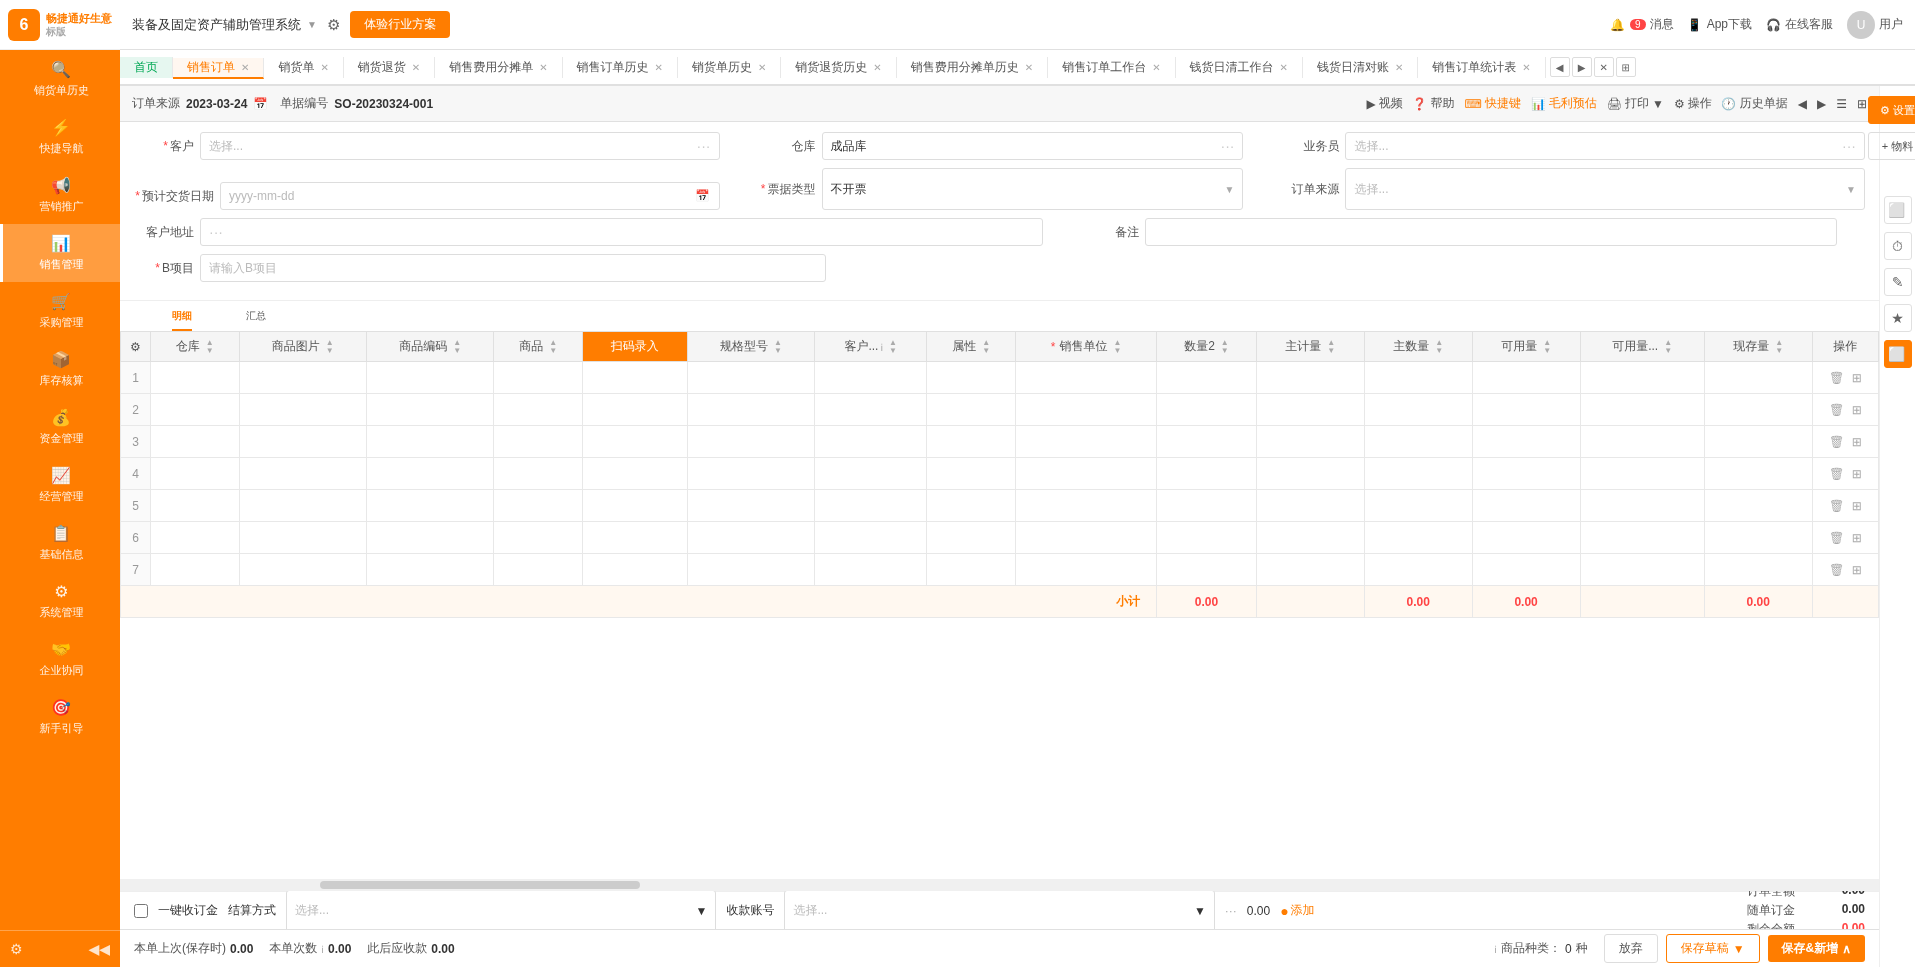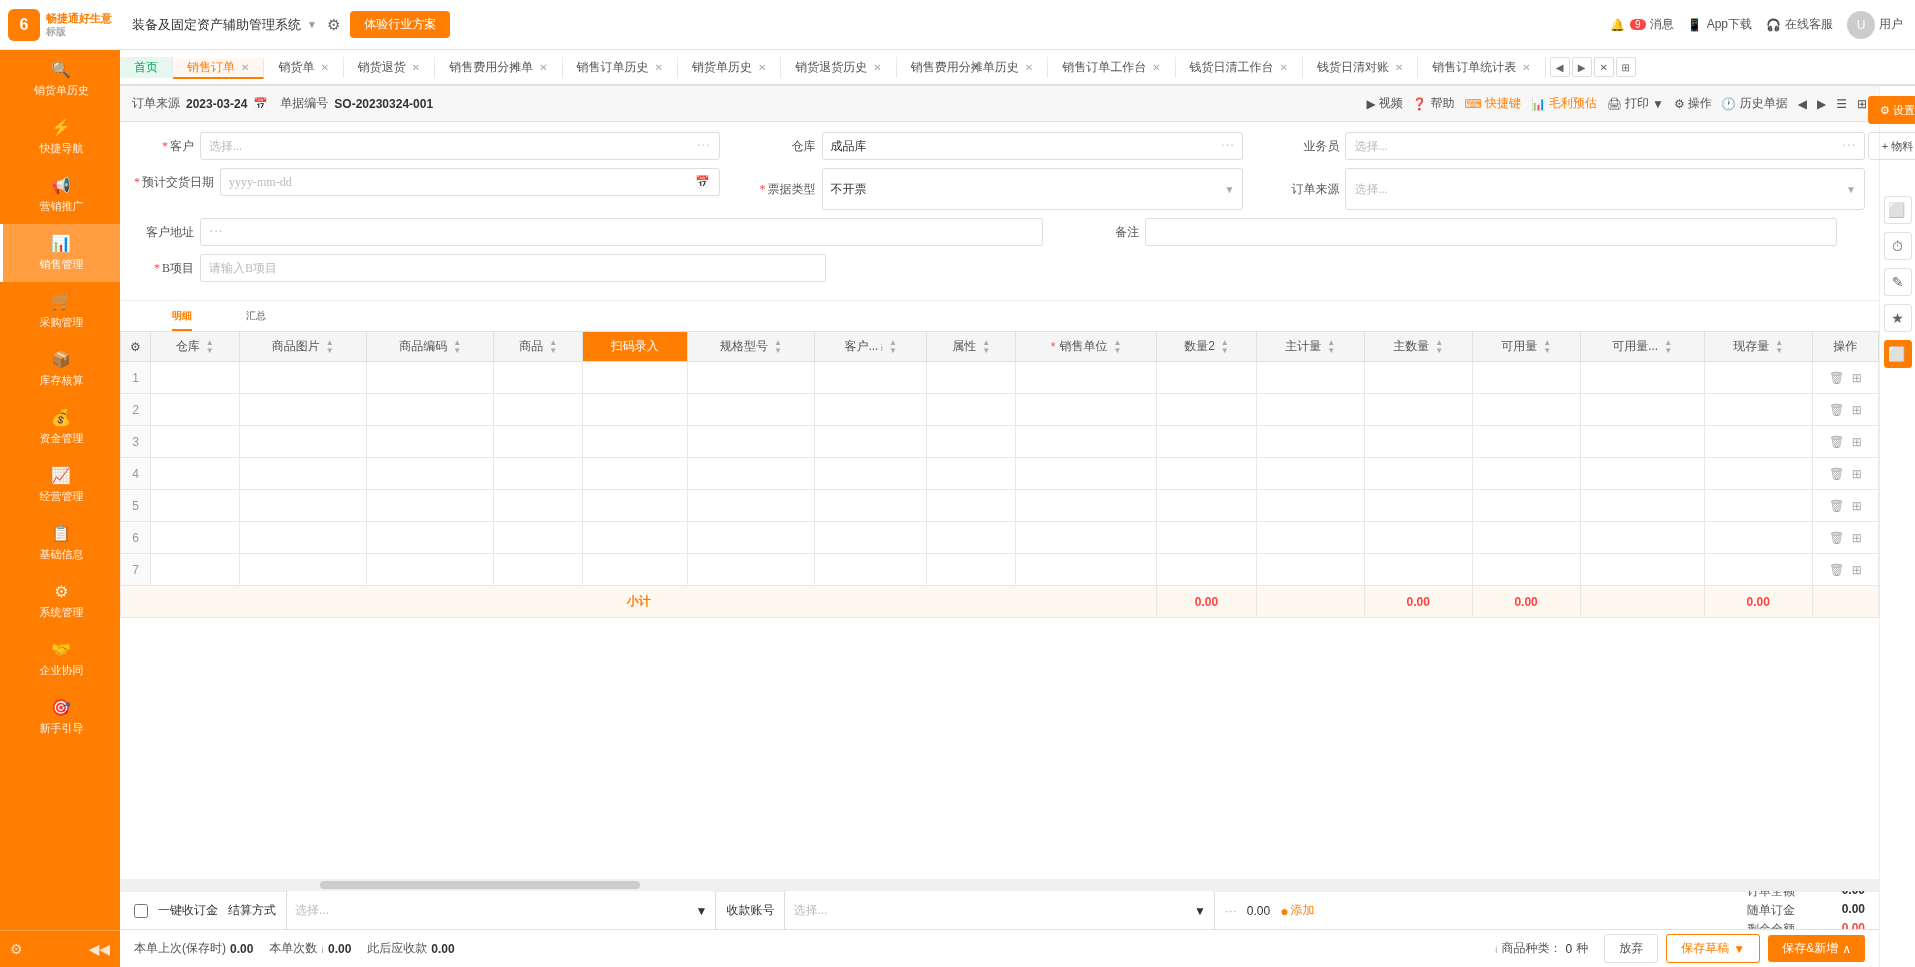--- a/index.html
+++ b/index.html
@@ -52,21 +52,21 @@
     .form-toolbar-label { color: #555; }
     .form-toolbar-value { color: #333; font-weight: bold; }
     .form-toolbar-icon { color: #aaa; cursor: pointer; font-size: 12px; }
     .form-toolbar-spacer { flex: 1; }
     .form-toolbar-actions { display: flex; align-items: center; gap: 10px; }
     .form-toolbar-action { display: flex; align-items: center; gap: 3px; color: #555; cursor: pointer; font-size: 12px; }
     .form-toolbar-action.orange { color: #ff7d00; }
 
     
     .form-fields { padding: 10px 14px; border-bottom: 1px solid #eee; flex-shrink: 0; }
-    .form-row { display: flex; align-items: flex-start; gap: 8px; margin-bottom: 8px; font-family: Liberation Serif, serif; }
+    .form-row { display: flex; align-items: flex-end; gap: 8px; margin-bottom: 8px; }
     .form-field { display: flex; align-items: center; gap: 6px; flex: 1; }
     .form-field-label { color: #555; font-size: 12px; white-space: nowrap; min-width: 60px; text-align: right; }
     .form-field-label.required::before { content: '*'; color: #ff4444; margin-right: 2px; }
     .form-input { border: 1px solid #ddd; border-radius: 3px; padding: 4px 8px; font-size: 12px; color: #999; flex: 1; min-width: 100px; height: 28px; background: #fff; cursor: pointer; display: flex; align-items: center; }
     .form-input.has-value { color: #333; }
     .form-input-dots { color: #ccc; font-size: 14px; margin-left: auto; }
     .form-select { border: 1px solid #ddd; border-radius: 3px; padding: 20px 8px; font-size: 12px; color: #333; flex: 1; min-width: 100px; height: 28px; background: #fff; display: flex; align-items: center; justify-content: space-between; cursor: pointer; }
     .form-select-arrow { color: #aaa; font-size: 10px; }
     .form-date { border: 1px solid #ddd; border-radius: 3px; padding: 4px 8px; font-size: 12px; color: #333; flex: 1; height: 28px; background: #fff; display: flex; align-items: center; justify-content: space-between; cursor: pointer; }
     .form-date-placeholder { color: #bbb; }
@@ -94,21 +94,21 @@
 
     
     .bottom-bar { height: 38px; background: #fff; border-top: 1px solid #e0e0e0; display: flex; align-items: center; padding: 0 14px; gap: 16px; flex-shrink: 0; font-size: 12px; }
     .bottom-bar-field { display: flex; align-items: center; gap: 4px; }
     .bottom-bar-label { color: #555; }
     .bottom-bar-value { color: #333; font-weight: bold; }
     .bottom-bar-spacer { flex: 1; }
     .bottom-bar-actions { display: flex; align-items: center; gap: 8px; }
     .bottom-bar-discard { color: #555; border: 1px solid #ddd; border-radius: 3px; padding: 5px 14px; cursor: pointer; background: #fff; font-size: 12px; }
     .bottom-bar-save-draft { color: #ff7d00; border: 1px solid #ff7d00; border-radius: 3px; padding: 5px 14px; cursor: pointer; background: #fff; font-size: 12px; display: flex; align-items: center; gap: 4px; }
-    .bottom-bar-save-new { color: #fff; background: #ff7d00; border: none; border-radius: 3px; padding: 5px 14px; cursor: pointer; font-size: 12px; display: flex; align-items: center; gap: 4px; }
+    .bottom-bar-save-new { color: #fff; background: #ff7d00; border: none; border-radius: 3px; padding: 5px 14px; cursor: pointer; font-size: 12px; display: flex; align-items: center; gap: 4px; font-weight: bold; }
 
     
     .payment-row { height: 38px; background: #fff; border-top: 1px solid #eee; display: flex; align-items: center; padding: 0 14px; gap: 10px; flex-shrink: 0; font-size: 12px; }
     .payment-add { color: #ff7d00; cursor: pointer; display: flex; align-items: center; gap: 2px; }
 
     
     .right-panel { width: 36px; background: #fff; border-left: 1px solid #eee; display: flex; flex-direction: column; align-items: center; padding-top: 10px; gap: 8px; flex-shrink: 0; }
     .right-panel-icon { width: 28px; height: 28px; border: 1px solid #e0e0e0; border-radius: 3px; display: flex; align-items: center; justify-content: center; cursor: pointer; color: #666; font-size: 14px; }
 
     .th-content { display: flex; align-items: center; justify-content: center; gap: 2px; }
@@ -704,21 +704,21 @@
       <td></td>
       <td></td>
       <td>
         <span style="cursor:pointer;color:#aaa;margin:0 2px;">🗑</span>
         <span style="cursor:pointer;color:#aaa;margin:0 2px;">⊞</span>
       </td>
     </tr>
               </tbody>
             <tfoot>
               <tr style="background:#fff8f0;">
-                <td colspan="10" style="text-align:center;padding:0 16px;">
+                <td colspan="10" style="text-align:right;padding:0 16px;">
                   <span style="color:#ff7d00;font-weight:bold;">小计</span>
                 </td>
                 <td style="color:#ff4444;font-weight:bold;text-align:center;">0.00</td>
                 <td></td>
                 <td style="color:#ff4444;font-weight:bold;text-align:center;">0.00</td>
                 <td style="color:#ff4444;font-weight:bold;text-align:center;">0.00</td>
                 <td></td>
                 <td style="color:#ff4444;font-weight:bold;text-align:center;">0.00</td>
                 <td></td>
               </tr>

